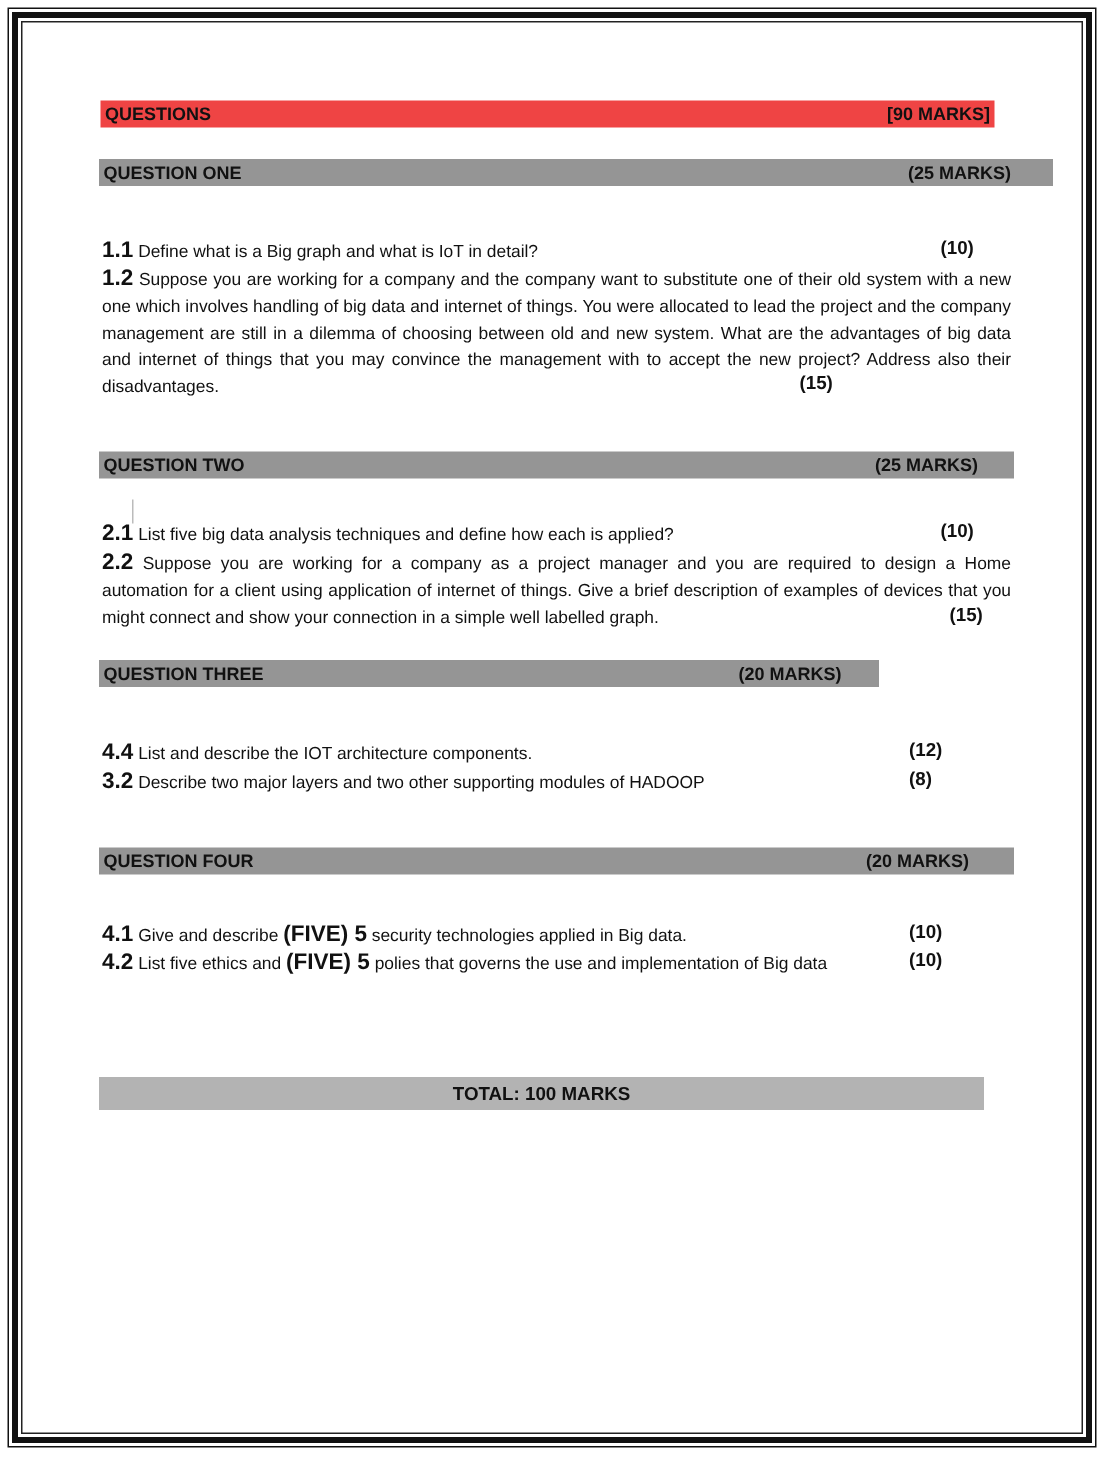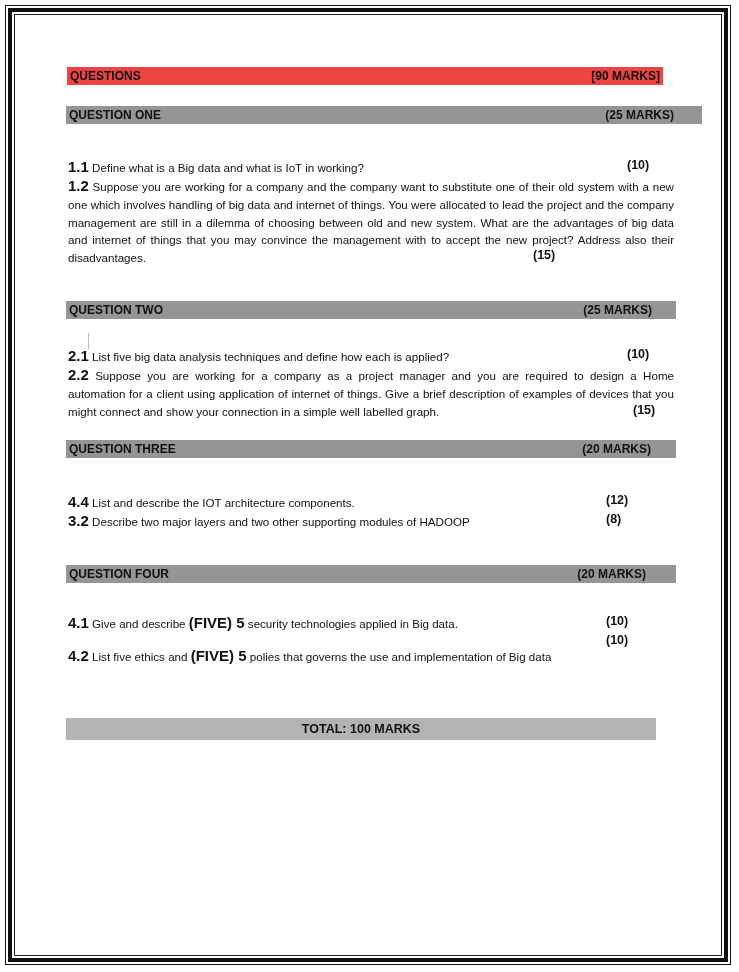--- a/index.html
+++ b/index.html
@@ -40,21 +40,21 @@
   <span>QUESTIONS</span>
   <span class="marks">[90 MARKS]</span>
 </div>
 
 <div class="bar dark" style="left:66px; top:106px; width:636px; padding-right:28px;">
   <span>QUESTION ONE</span>
   <span>(25 MARKS)</span>
 </div>
 <div class="q" style="top:158px;">
   <b>1.1</b>
-  <span>Define what is a Big data and what is IoT in working?</span>
+  <span>Define what is a Big graph and what is IoT in detail?</span>
 </div>
 <div class="mark" style="left:627px; top:158px;">(10)</div>
 <div class="q" style="top:177px;">
   <b>1.2</b>
   <span>Suppose you are working for a company and the company want to substitute one of their old system with a new one which involves handling of big data and internet of things. You were allocated to lead the project and the company management are still in a dilemma of choosing between old and new system. What are the advantages of big data and internet of things that you may convince the management with to accept the new project? Address also their disadvantages.</span>
 </div>
 <div class="mark" style="left:533px; top:248px;">(15)</div>
 
 <div class="bar dark" style="left:66px; top:301px; width:610px; padding-right:24px;">
   <span>QUESTION TWO</span>
@@ -65,21 +65,21 @@
   <b>2.1</b>
   <span>List five big data analysis techniques and define how each is applied?</span>
 </div>
 <div class="mark" style="left:627px; top:347px;">(10)</div>
 <div class="q" style="top:366px;">
   <b>2.2</b>
   <span>Suppose you are working for a company as a project manager and you are required to design a Home automation for a client using application of internet of things. Give a brief description of examples of devices that you might connect and show your connection in a simple well labelled graph.</span>
 </div>
 <div class="mark" style="left:633px; top:403px;">(15)</div>
 
-<div class="bar dark" style="left:66px; top:440px; width:610px; padding-right:25px;">
+<div class="bar dark" style="left:66px; top:440px; width:520px; padding-right:25px;">
   <span>QUESTION THREE</span>
   <span>(20 MARKS)</span>
 </div>
 <div class="q" style="top:493px;">
   <b>4.4</b>
   <span>List and describe the IOT architecture components.</span>
 </div>
 <div class="mark" style="left:606px; top:493px;">(12)</div>
 <div class="q" style="top:512px;">
   <b>3.2</b>
@@ -89,21 +89,21 @@
 
 <div class="bar dark" style="left:66px; top:565px; width:610px; padding-right:30px;">
   <span>QUESTION FOUR</span>
   <span>(20 MARKS)</span>
 </div>
 <div class="q" style="top:614px;">
   <b>4.1</b>
   <span>Give and describe </span><b>(FIVE) 5</b><span> security technologies applied in Big data.</span>
 </div>
 <div class="mark" style="left:606px; top:614px;">(10)</div>
-<div class="q" style="top:633px;margin-top:14px;">
+<div class="q" style="top:633px;">
   <b>4.2</b>
   <span>List five ethics and </span><b>(FIVE) 5</b><span> polies that governs the use and implementation of Big data</span>
 </div>
 <div class="mark" style="left:606px; top:633px;">(10)</div>
 
 <div class="total">
   <span>TOTAL: 100 MARKS</span>
 </div>
 
 </body></html>

